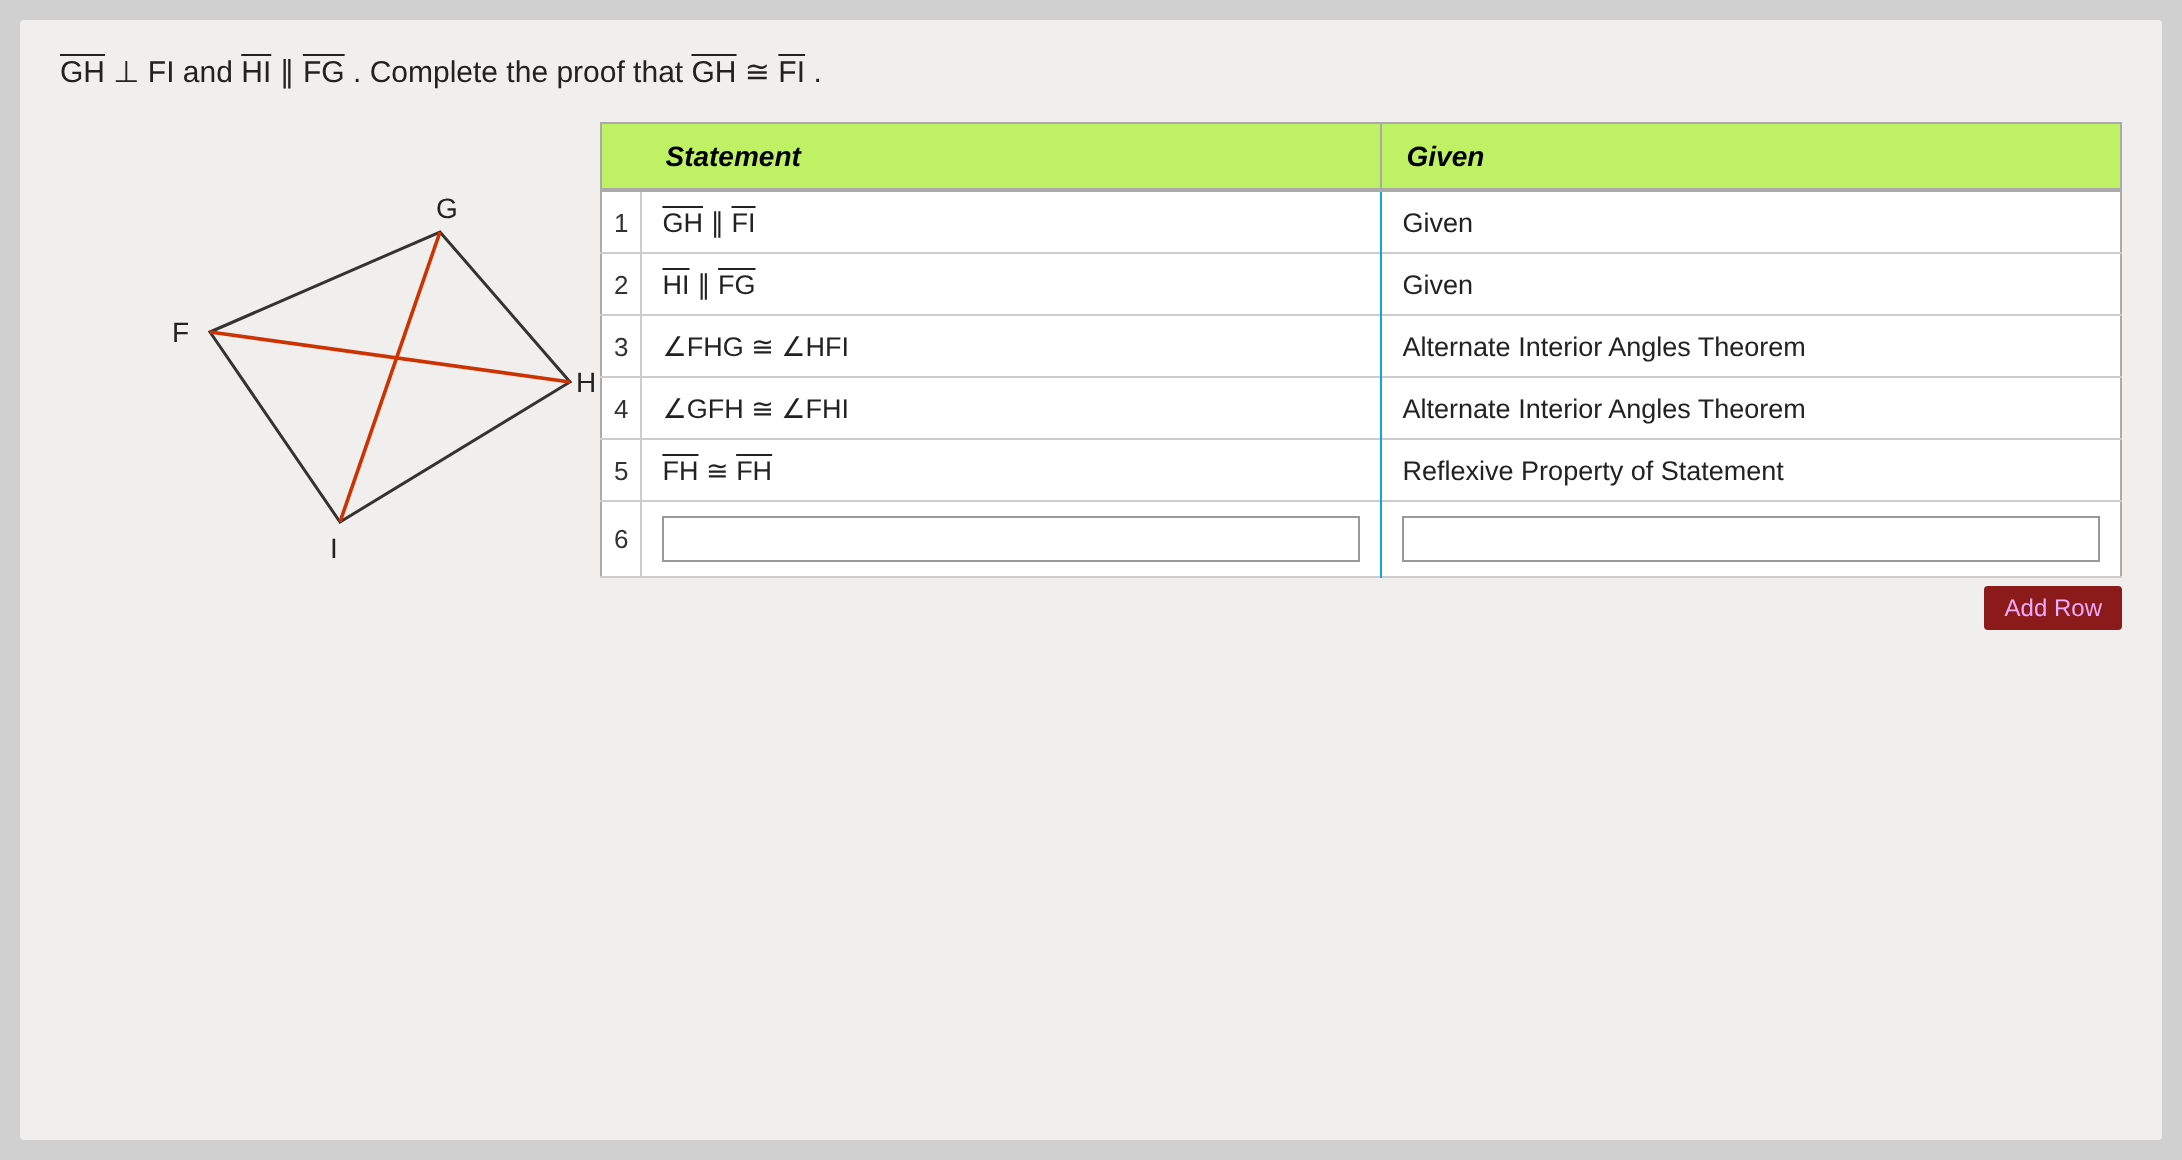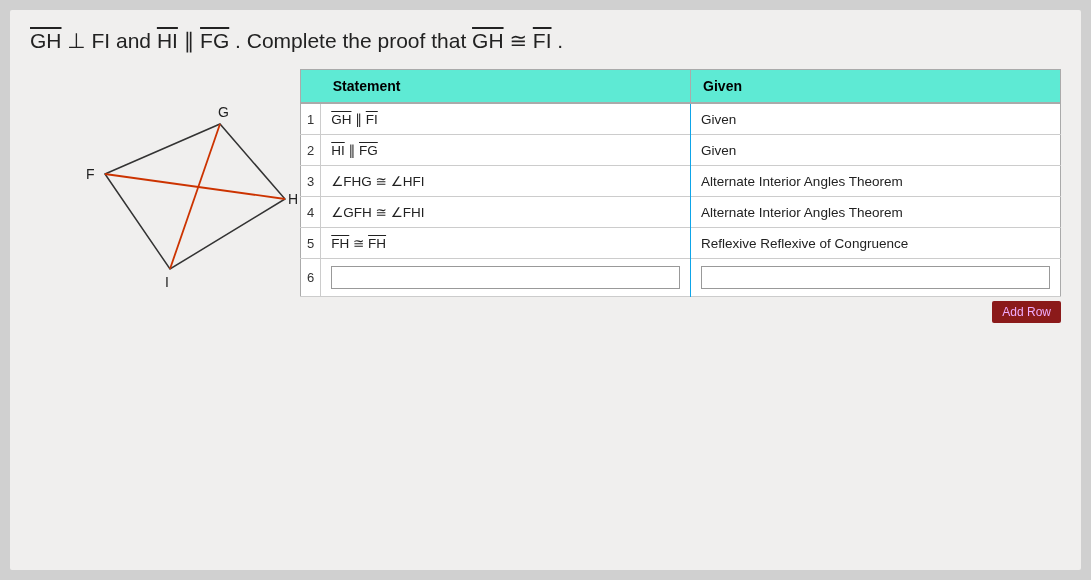--- a/index.html
+++ b/index.html
@@ -18,21 +18,21 @@
 
     .main-container {
       background: #f0efee;
       width: 1071px;
       min-height: 560px;
       padding: 16px 20px 20px 20px;
       border-radius: 2px;
     }
 
     .problem-statement {
-      font-size: 21px;
+      font-size: 15px;
       color: #222;
       margin-bottom: 14px;
       line-height: 1.4;
     }
 
     .overline {
       text-decoration: overline;
       font-style: normal;
     }
 
@@ -56,26 +56,27 @@
     }
 
     .proof-table {
       width: 100%;
       border-collapse: collapse;
       border: 1px solid #aaa;
       background: #fff;
     }
 
     .proof-table thead tr th {
-      background: #5eead4;
+      background: #bef264;
       font-weight: bold;
       text-align: left;
       padding: 8px 12px;
       border-bottom: 2px solid #aaa;
       font-size: 14px;
+      font-style: italic;
     }
 
     .proof-table thead tr th:first-child {
       width: 30px;
       padding: 8px 6px;
     }
 
     .proof-table thead tr th.col-statement {
       width: 50%;
       border-right: 1px solid #aaa;
@@ -231,21 +232,21 @@
             <td class="reason-cell">Alternate Interior Angles Theorem</td>
           </tr>
 
           <tr class="row-5">
             <td class="row-num">5</td>
             <td class="statement-cell">
               <span class="overline">FH</span>
               <span> ≅ </span>
               <span class="overline">FH</span>
             </td>
-            <td class="reason-cell">Reflexive Reflexive of Congruence</td>
+            <td class="reason-cell">Reflexive Property of Statement</td>
           </tr>
 
           <tr class="row-6">
             <td class="row-num">6</td>
             <td class="statement-cell">
               <input type="text" value="" style="">
             </td>
             <td class="reason-cell">
               <input type="text" value="" style="">
             </td>

